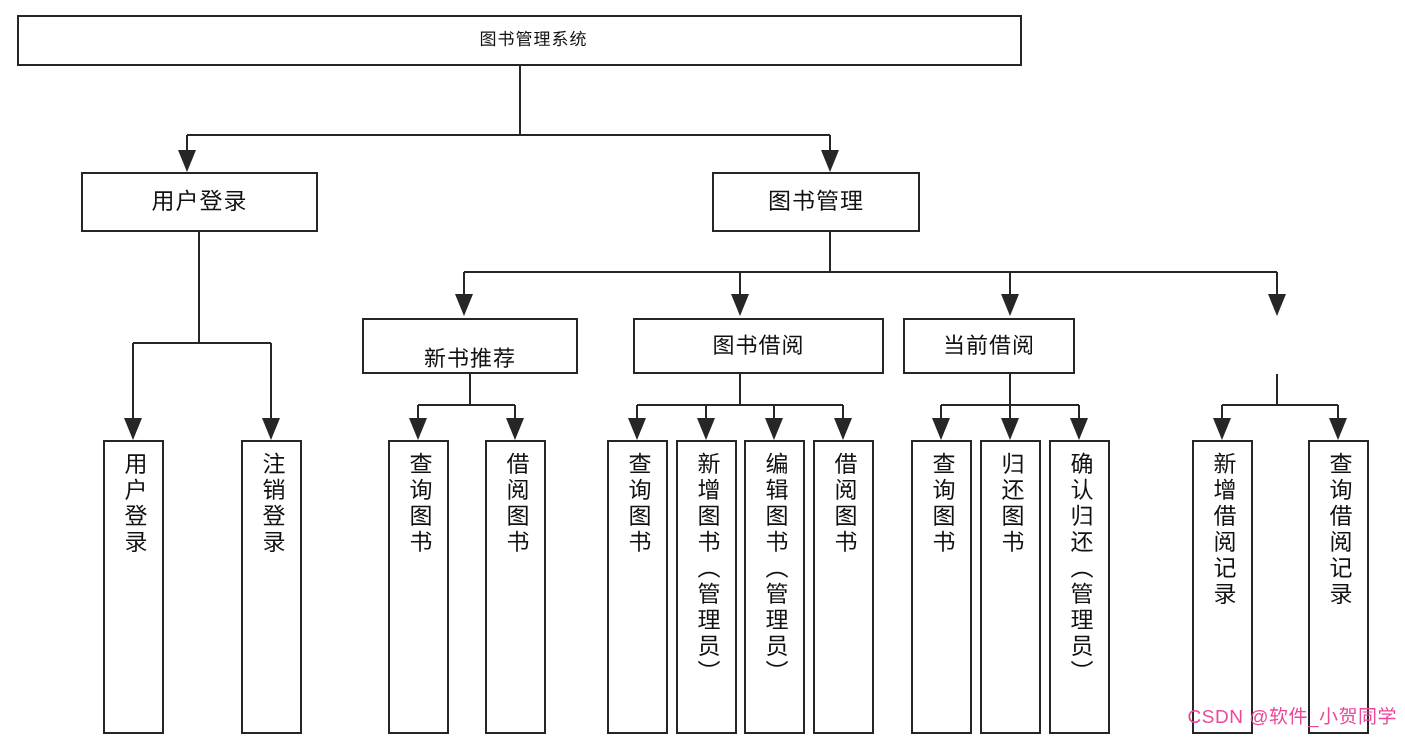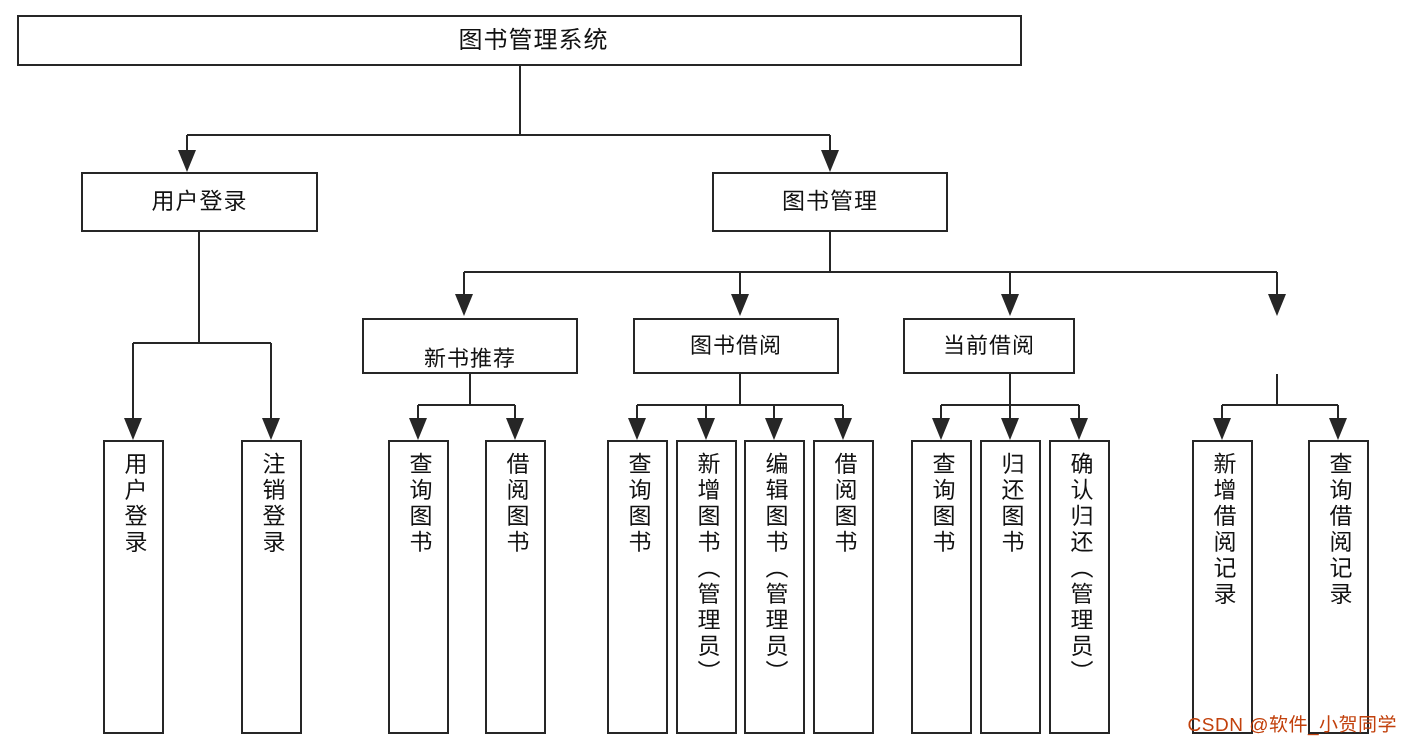--- a/index.html
+++ b/index.html
@@ -49,21 +49,21 @@
     border: 2.4px solid #262626;
     display: flex;
     align-items: center;
     justify-content: center;
     text-align: center;
     color: #111111;
     line-height: 1.18;
   }
 
   .node-root {
-    font-size: 24px;
+    font-size: 17px;
     letter-spacing: 1px;
     padding-left: 28px;
   }
 
   .node-l1 {
     font-size: 23px;
     letter-spacing: 1px;
   }
 
   .node-l2 {
@@ -84,23 +84,23 @@
     white-space: nowrap;
     letter-spacing: 3px;
     line-height: 1;
     margin-top: 4px;
   }
 
   
   #watermark {
     position: absolute;
     right: 8px;
-    bottom: 11px;
+    bottom: 19px;
     font-size: 19px;
-    color: #c2410c;
+    color: #ec4899;
     letter-spacing: 0.5px;
     white-space: nowrap;
     user-select: none;
   }
 </style>
 </head>
 <body>
 
 <div id="diagram-canvas">
 
@@ -169,29 +169,29 @@
   </svg>
 
   <div class="node node-root" style="left:17px; top:15px; width:1005px; height:51px;">
     <span>图书管理系统</span>
   </div>
 
   <div class="node node-l1" style="left:81px; top:172px; width:237px; height:60px;">
     <span>用户登录</span>
   </div>
 
-  <div class="node node-l1" style="left:712px; top:172px; width:236px; height:60px;">
+  <div class="node node-l1" style="left:712px; top:172px; width:208px; height:60px;">
     <span>图书管理</span>
   </div>
 
   <div class="node node-l2" style="left:362px; top:318px; width:216px; height:56px;align-items:flex-end;">
     <span>新书推荐</span>
   </div>
 
-  <div class="node node-l2" style="left:633px; top:318px; width:206px; height:56px;align-items:center;">
+  <div class="node node-l2" style="left:633px; top:318px; width:251px; height:56px;align-items:center;">
     <span>图书借阅</span>
   </div>
 
   <div class="node node-l2" style="left:903px; top:318px; width:172px; height:56px;">
     <span>当前借阅</span>
   </div>
 
 
   <div class="node node-leaf" style="left:103px; top:440px; width:61px; height:294px;">
     <span class="leaf-label">用户登录</span>

